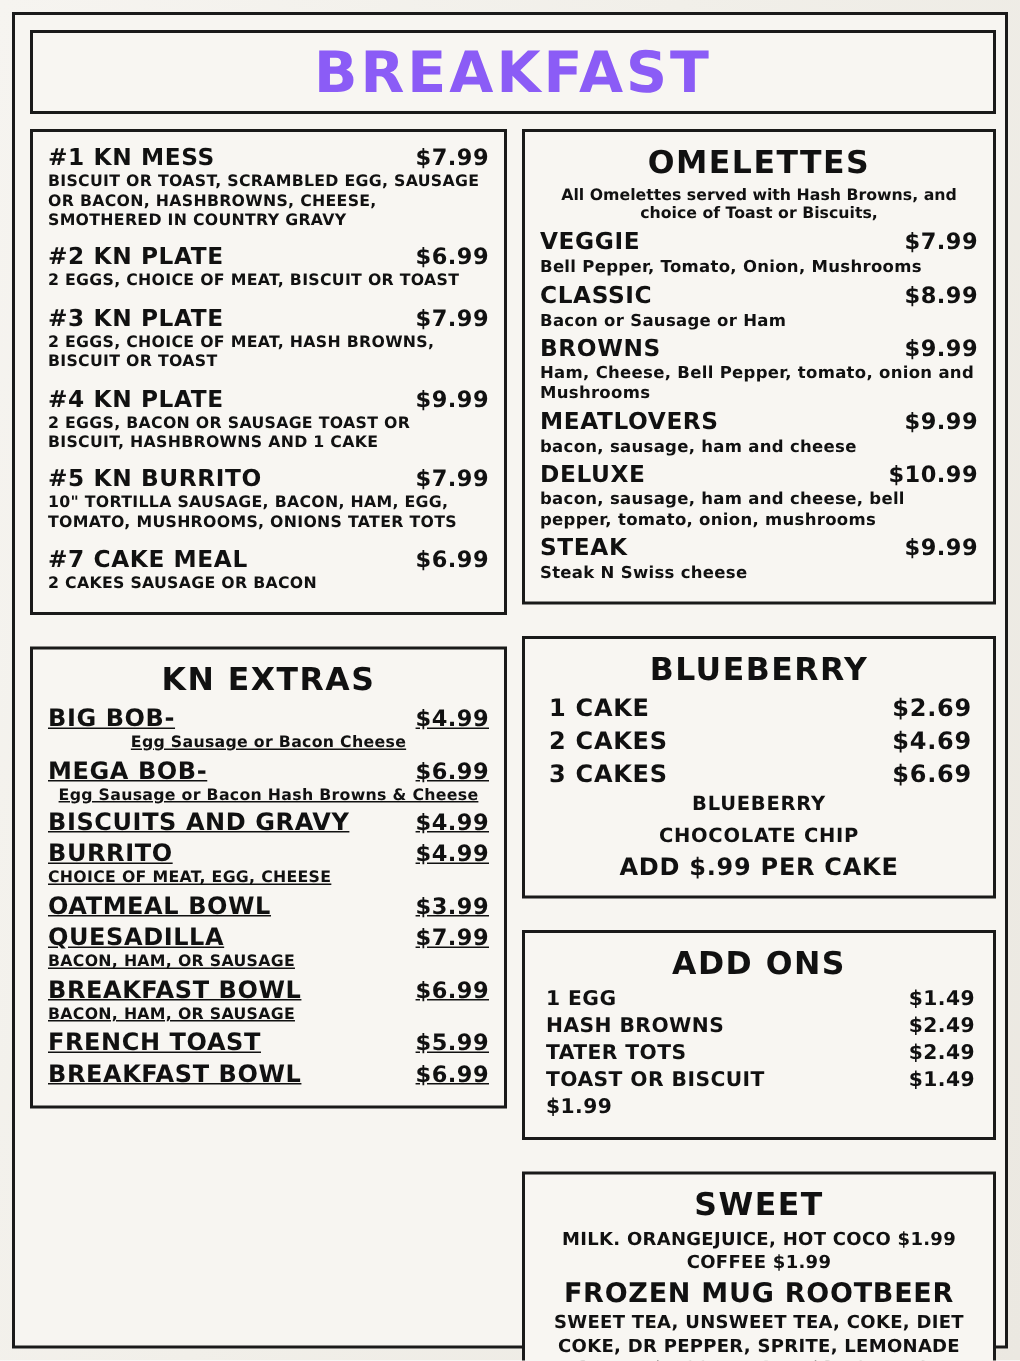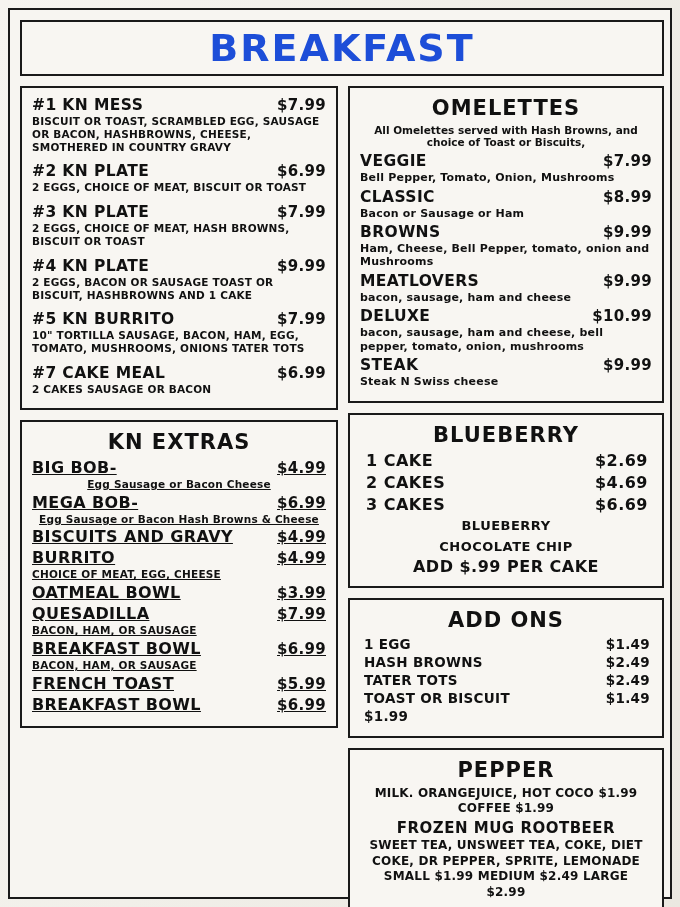--- a/index.html
+++ b/index.html
@@ -50,41 +50,41 @@
     display: flex;
     align-items: center;
     justify-content: center;
     background: #f8f6f2;
   }
   .title-box .title {
     font-family: "DejaVu Sans", sans-serif;
     font-weight: bold;
     font-size: 38px;
     letter-spacing: 2px;
-    color: #1d4ed8;
+    color: #8b5cf6;
   }
 
   .col-left {
     position: absolute;
     left: 10px;
     top: 76px;
     width: 318px;
   }
   .col-right {
     position: absolute;
     left: 338px;
     top: 76px;
     width: 316px;
   }
 
   .box {
     border: 2px solid #1a1a1a;
     box-sizing: border-box;
     background: #f8f6f2;
-    margin-bottom: 10px;
+    margin-bottom: 21px;
     padding: 8px 10px 10px 10px;
   }
 
   .sect-title {
     text-align: center;
     font-weight: bold;
     font-size: 21px;
     letter-spacing: 1px;
     margin: 0 0 4px 0;
     font-family: "DejaVu Sans", sans-serif;
@@ -186,21 +186,21 @@
   .drink-line {
     text-align: center;
     font-weight: bold;
     font-size: 12px;
     line-height: 1.3;
     letter-spacing: 0.2px;
   }
   .drink-big {
     text-align: center;
     font-weight: bold;
-    font-size: 15px;
+    font-size: 18px;
     letter-spacing: 0.5px;
     margin: 2px 0 1px 0;
   }
 </style>
 </head>
 <body>
 
 <div class="page">
   <div class="sheet">
 
@@ -407,21 +407,21 @@
         <div class="addon-row">
           <span>TOAST OR BISCUIT</span>
           <span>$1.49</span>
         </div>
         <div class="addon-row">
           <span>$1.99</span>
         </div>
       </div>
 
       <div class="box">
-        <div class="sect-title">PEPPER</div>
+        <div class="sect-title">SWEET</div>
         <div class="drink-line">MILK. ORANGEJUICE, HOT COCO  $1.99</div>
         <div class="drink-line">COFFEE $1.99</div>
         <div class="drink-big">FROZEN MUG ROOTBEER</div>
         <div class="drink-line">SWEET TEA, UNSWEET TEA, COKE, DIET</div>
         <div class="drink-line">COKE, DR PEPPER, SPRITE, LEMONADE</div>
         <div class="drink-line">SMALL $1.99 MEDIUM $2.49 LARGE</div>
         <div class="drink-line">$2.99</div>
       </div>
 
     </div>

